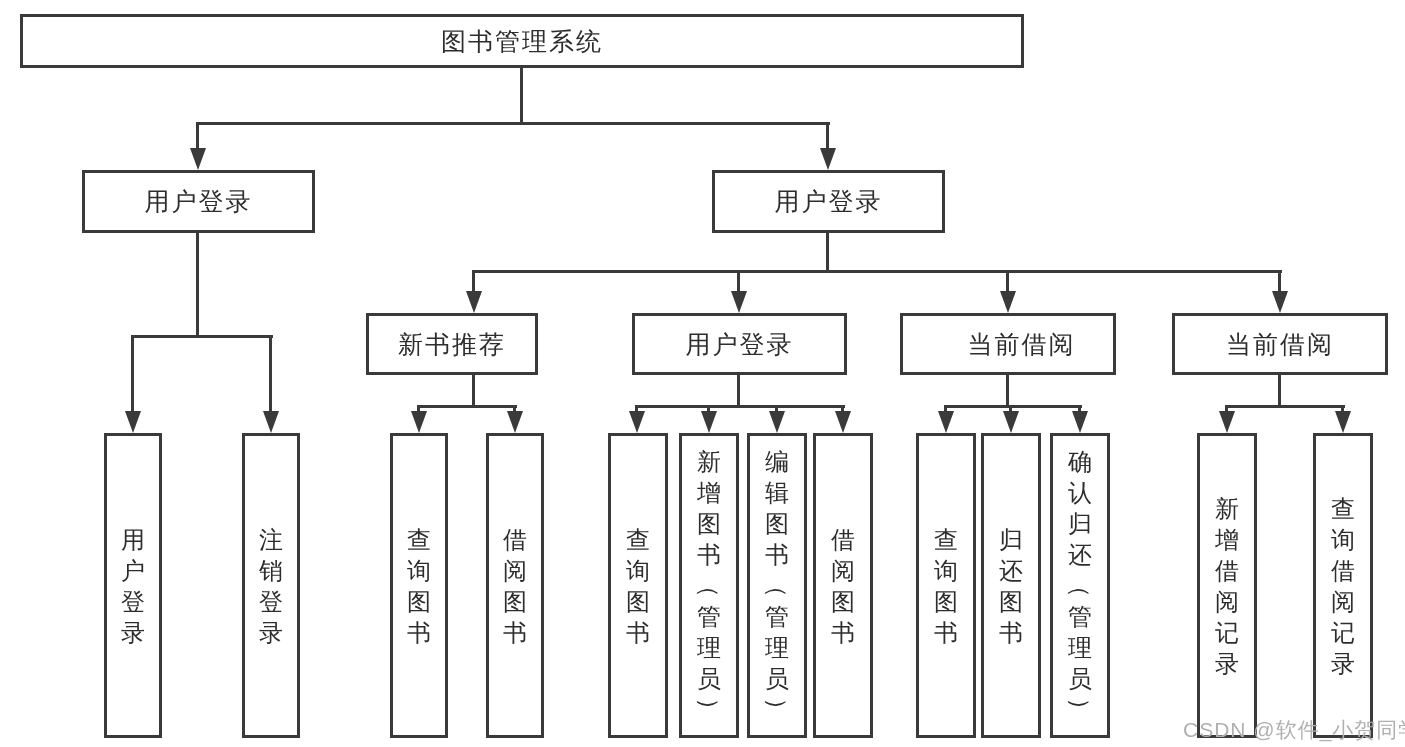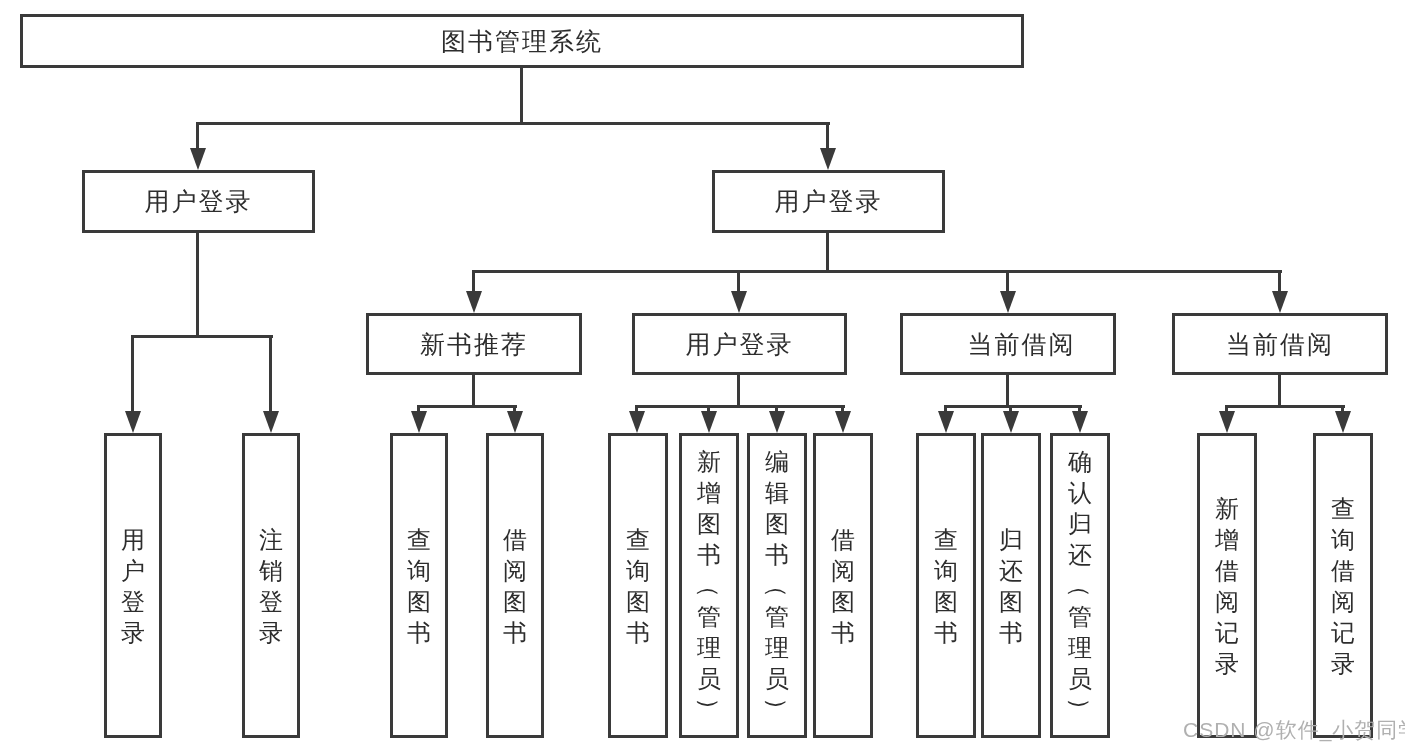--- a/index.html
+++ b/index.html
@@ -83,21 +83,21 @@
   <div class="hl" style="left:472px;top:270px;width:810px;"></div>
   <div class="vl" style="left:472px;top:270px;height:23px;"></div>
   <div class="vl" style="left:737px;top:270px;height:23px;"></div>
   <div class="vl" style="left:1006px;top:270px;height:23px;"></div>
   <div class="vl" style="left:1278px;top:270px;height:23px;"></div>
   <div class="arr" style="left:466px;top:291px;"></div>
   <div class="arr" style="left:731px;top:291px;"></div>
   <div class="arr" style="left:1000px;top:291px;"></div>
   <div class="arr" style="left:1272px;top:291px;"></div>
 
-  <div class="box" style="left:366px;top:313px;width:216px;height:62px;font-family:Liberation Serif, serif;">新书推荐</div>
+  <div class="box" style="left:366px;top:313px;width:172px;height:62px;font-family:Liberation Serif, serif;">新书推荐</div>
   <div class="box" style="left:632px;top:313px;width:215px;height:62px;">用户登录</div>
   <div class="box" style="left:900px;top:313px;width:216px;height:62px;padding-left:27px;">当前借阅</div>
   <div class="box" style="left:1172px;top:313px;width:216px;height:62px;">当前借阅</div>
 
   <div class="vl" style="left:472px;top:375px;height:32px;"></div>
   <div class="hl" style="left:417px;top:405px;width:100px;"></div>
   <div class="vl" style="left:417px;top:405px;height:10px;"></div>
   <div class="vl" style="left:513px;top:405px;height:10px;"></div>
   <div class="arr" style="left:411px;top:411px;"></div>
   <div class="arr" style="left:507px;top:411px;"></div>

